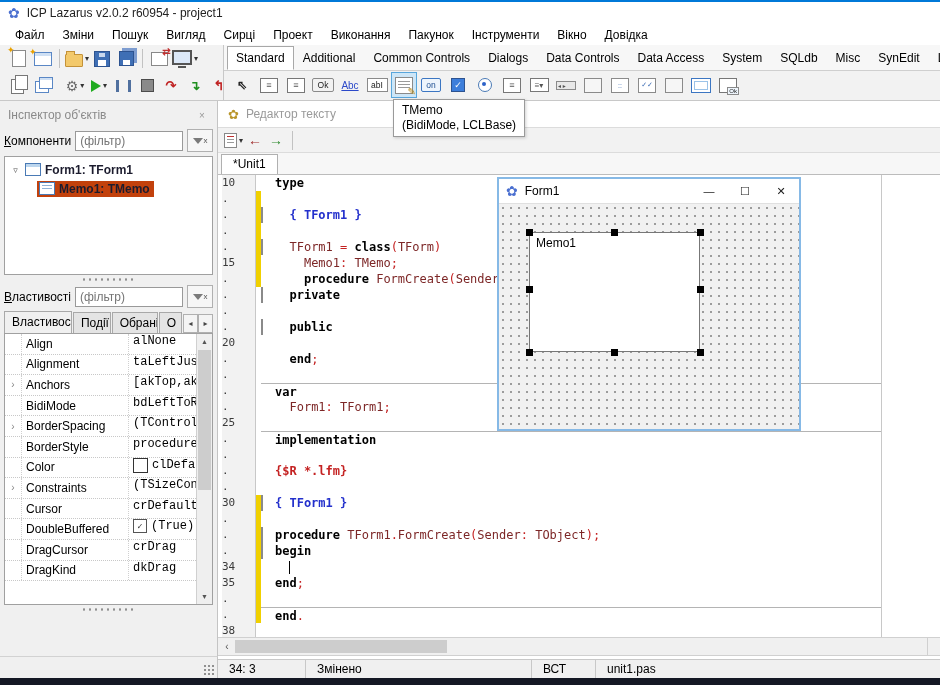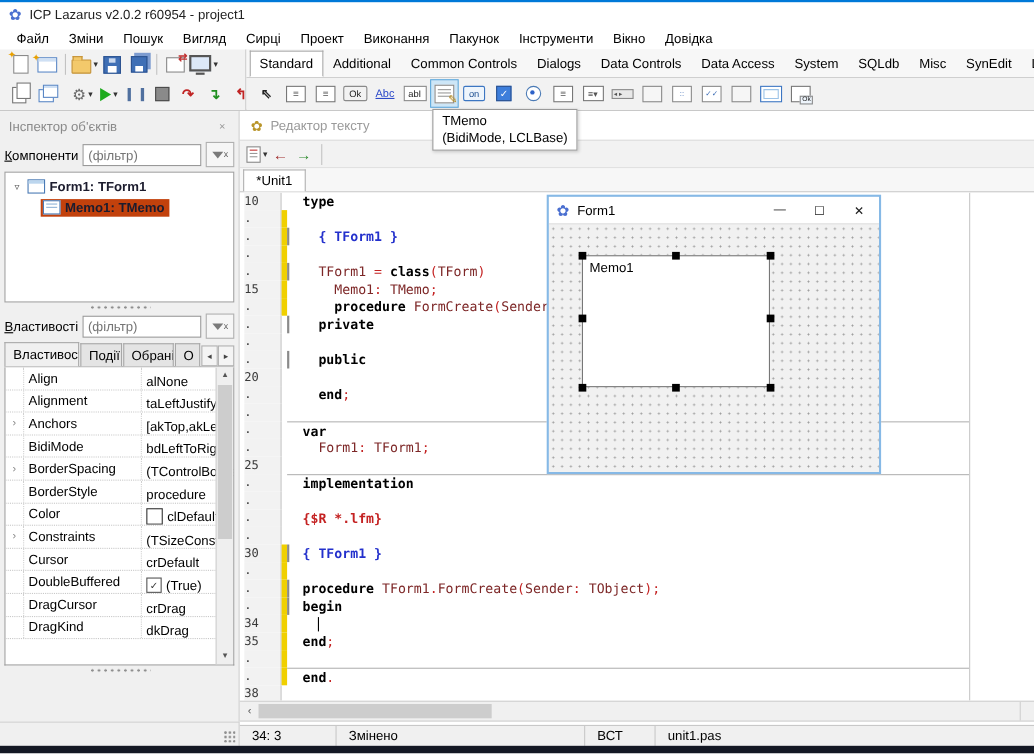--- a/index.html
+++ b/index.html
@@ -111,21 +111,21 @@
   .otabs{display:flex;align-items:flex-end;height:23px;margin:0 4px;border-bottom:1px solid #a0a0a0;}
   .otab{padding:3px 7px;border:1px solid #a8a8a8;border-bottom:none;background:#e4e4e4;margin-right:1px;white-space:nowrap;overflow:hidden;}
   .otab.active{background:#f0f0f0;padding-bottom:4px;}
   .otab.cut{max-width:14px;}
   .oscroll{margin-left:auto;display:flex;}
   .sbtn{width:13px;height:17px;border:1px solid #b0b0b0;background:#f4f4f4;display:flex;align-items:center;justify-content:center;font-size:8px;color:#444;}
   .pgrid{position:relative;margin:0 4px;background:#fff;border:1px solid #a0a0a0;border-top:none;height:270px;overflow:hidden;}
   .prow{display:flex;align-items:stretch;height:20.6px;border-bottom:1px dotted #c8c8c8;box-sizing:border-box;}
   .pexp{width:16px;display:flex;align-items:center;justify-content:center;color:#888;font-size:10px;border-right:1px dotted #d0d0d0;}
   .pname{width:102px;display:flex;align-items:center;padding-left:4px;border-right:1px dotted #d0d0d0;overflow:hidden;white-space:nowrap;}
-  .pval{flex:1;display:flex;align-items:flex-end;gap:4px;padding-left:4px;overflow:hidden;white-space:nowrap;}
+  .pval{flex:1;display:flex;align-items:flex-start;gap:4px;padding-left:4px;overflow:hidden;white-space:nowrap;font-family:Liberation Mono, monospace;}
   .swatch{width:13px;height:13px;border:1px solid #333;background:#fff;flex:none;}
   .chkbox{width:12px;height:12px;border:1px solid #555;background:#fff;display:flex;align-items:center;justify-content:center;font-size:9px;color:#333;flex:none;}
   .vscroll{position:absolute;right:0;top:0;bottom:0;width:15px;background:#efefef;border-left:1px solid #d0d0d0;}
   .vscroll .up,.vscroll .down{position:absolute;left:0;right:0;height:15px;display:flex;align-items:center;justify-content:center;font-size:7px;color:#555;}
   .vscroll .up{top:0;} .vscroll .down{bottom:0;}
   .vscroll .thumb{position:absolute;left:1px;right:1px;top:16px;height:140px;background:#cdcdcd;}
   #oi-bottom{left:0;top:656px;width:218px;height:22px;background:#f0f0f0;border-top:1px solid #d2d2d2;border-right:1px solid #c4c4c4;box-sizing:border-box;}
   .grip{position:absolute;right:3px;bottom:3px;width:11px;height:11px;background-image:radial-gradient(circle,#909090 1px,transparent 1.3px);background-size:4px 4px;}
 
   

